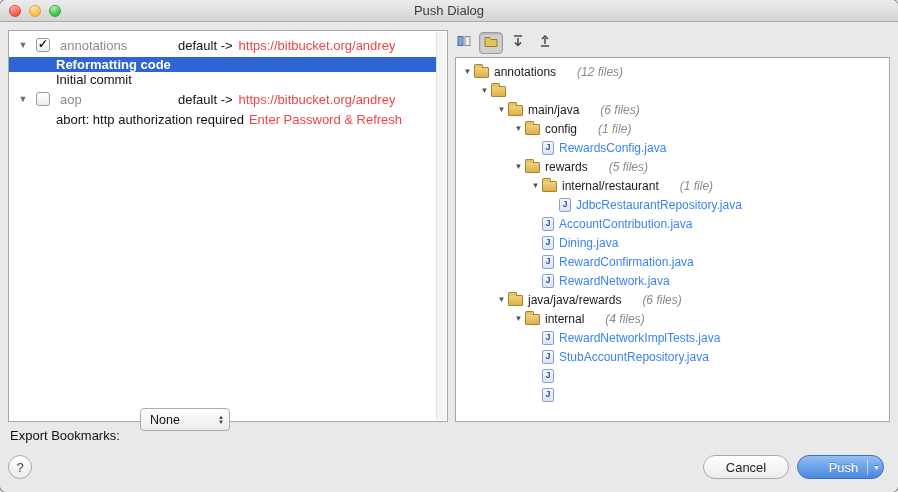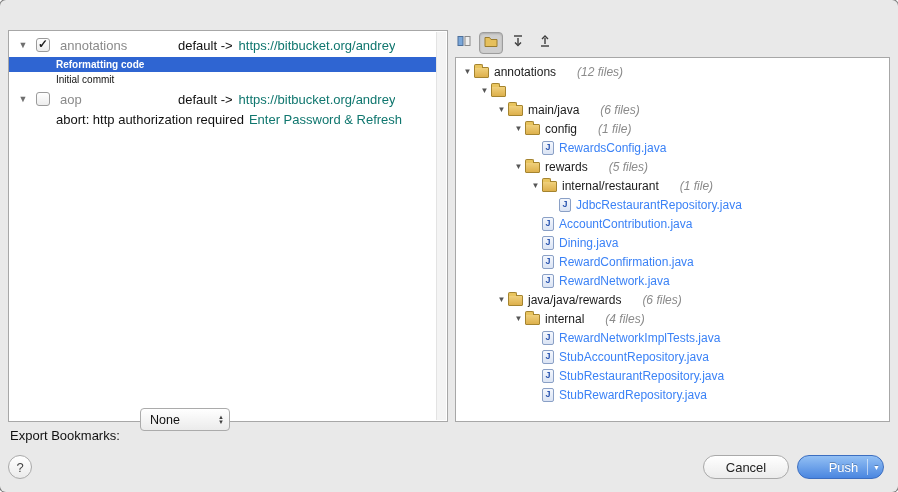--- a/index.html
+++ b/index.html
@@ -43,24 +43,24 @@
   .checkbox {
     width:14px; height:14px; margin-left:5px; flex:none;
     background: linear-gradient(#ffffff, #ededed);
     border:1px solid #9b9b9b; border-radius:3px;
     display:flex; align-items:center; justify-content:center;
   }
   .checkbox .check { font-size:12px; font-weight:bold; color:#1d1d1d; line-height:1; margin-top:-2px; }
   .repo-name { margin-left:10px; width:118px; flex:none; color:#8a8a8a;
                overflow:hidden; white-space:nowrap; }
   .branch-text { color:#111; flex:none; }
-  .link { color:#0f766e; text-decoration:none; cursor:pointer; }
+  .link { color:#ef4444; text-decoration:none; cursor:pointer; }
   .url { margin-left:6px; white-space:nowrap; overflow:hidden; }
   .commit-row { height:15px; margin-right:11px; display:flex; align-items:center;
-                padding-left:47px; font-size:10px; color:#111; }
+                padding-left:47px; font-size:13px; color:#111; }
   .commit-row.selected { background:#2f65d2; color:#ffffff; font-weight:bold; }
   .error-row { height:16px; display:flex; align-items:center; padding-left:47px;
                font-size:13px; color:#111; gap:5px; white-space:nowrap; }
 
   
   .rtoolbar { position:absolute; left:452px; top:30px; height:26px; display:flex; align-items:center; gap:3px; }
   .tool-btn { width:24px; height:22px; display:flex; align-items:center; justify-content:center;
               border:1px solid transparent; border-radius:4px; background:transparent; }
   .tool-btn.pressed { background:#cfcfcf; border-color:#9d9d9d; box-shadow: inset 0 1px 2px rgba(0,0,0,.18); }
 
@@ -125,20 +125,28 @@
     justify-content:center; padding-left:6px;
   }
   .push-divider { position:absolute; right:15px; top:3px; bottom:3px; width:1px; background:rgba(255,255,255,.55); }
   .push-arrow { position:absolute; right:3px; top:0; bottom:0; display:flex; align-items:center; font-size:7px; color:#fff; }
 </style>
 </head>
 <body>
 
 <div class="window">
 
+  <div class="titlebar">
+    <div class="lights">
+      <span class="light red"></span>
+      <span class="light yellow"></span>
+      <span class="light green"></span>
+    </div>
+    <div class="title">Push Dialog</div>
+  </div>
 
   <div class="left-panel">
 
     <div class="repo-row">
       <span class="tri">▼</span>
       <span class="checkbox">
           <span class="check">✓</span>
         </span>
       <span class="repo-name">annotations</span>
       <span class="branch-text">default -&gt;</span>
@@ -304,27 +312,25 @@
 
     <div class="trow lvl4">
       <span class="tri-spacer"></span>
       <span class="java-ic">J</span>
       <span class="tlabel file">StubAccountRepository.java</span>
     </div>
 
     <div class="trow lvl4">
       <span class="tri-spacer"></span>
       <span class="java-ic">J</span>
-      <span class="tlabel file">StubRestaurantRepository.java</span>
-    </div>
-
-    <div class="trow lvl4">
-      <span class="tri-spacer"></span>
-      <span class="java-ic">J</span>
-      <span class="tlabel file">StubRewardRepository.java</span>
+    </div>
+
+    <div class="trow lvl4">
+      <span class="tri-spacer"></span>
+      <span class="java-ic">J</span>
     </div>
 
   </div>
 
   <div class="export-label">Export Bookmarks:</div>
 
   <div class="popup">
     <span class="popup-label">None</span>
     <span class="stepper">
       <span>▲</span>

